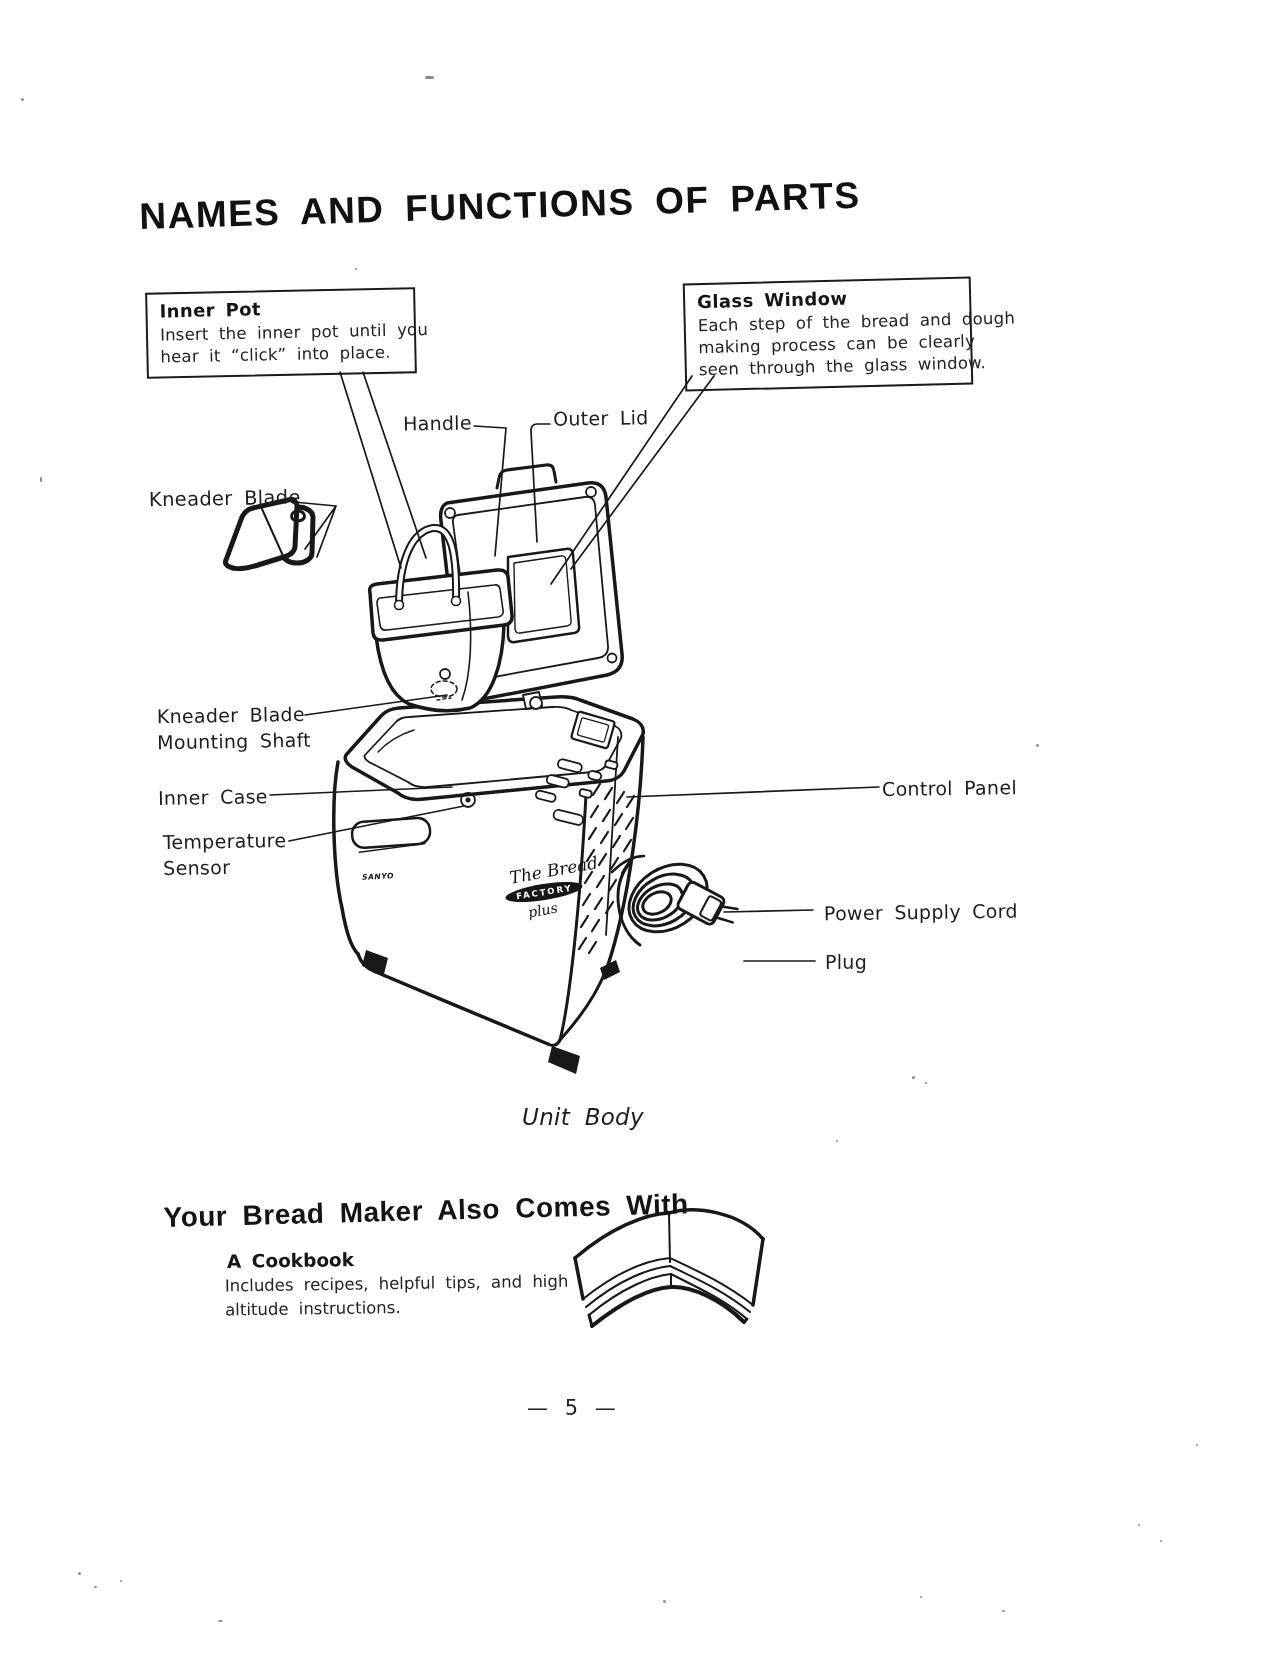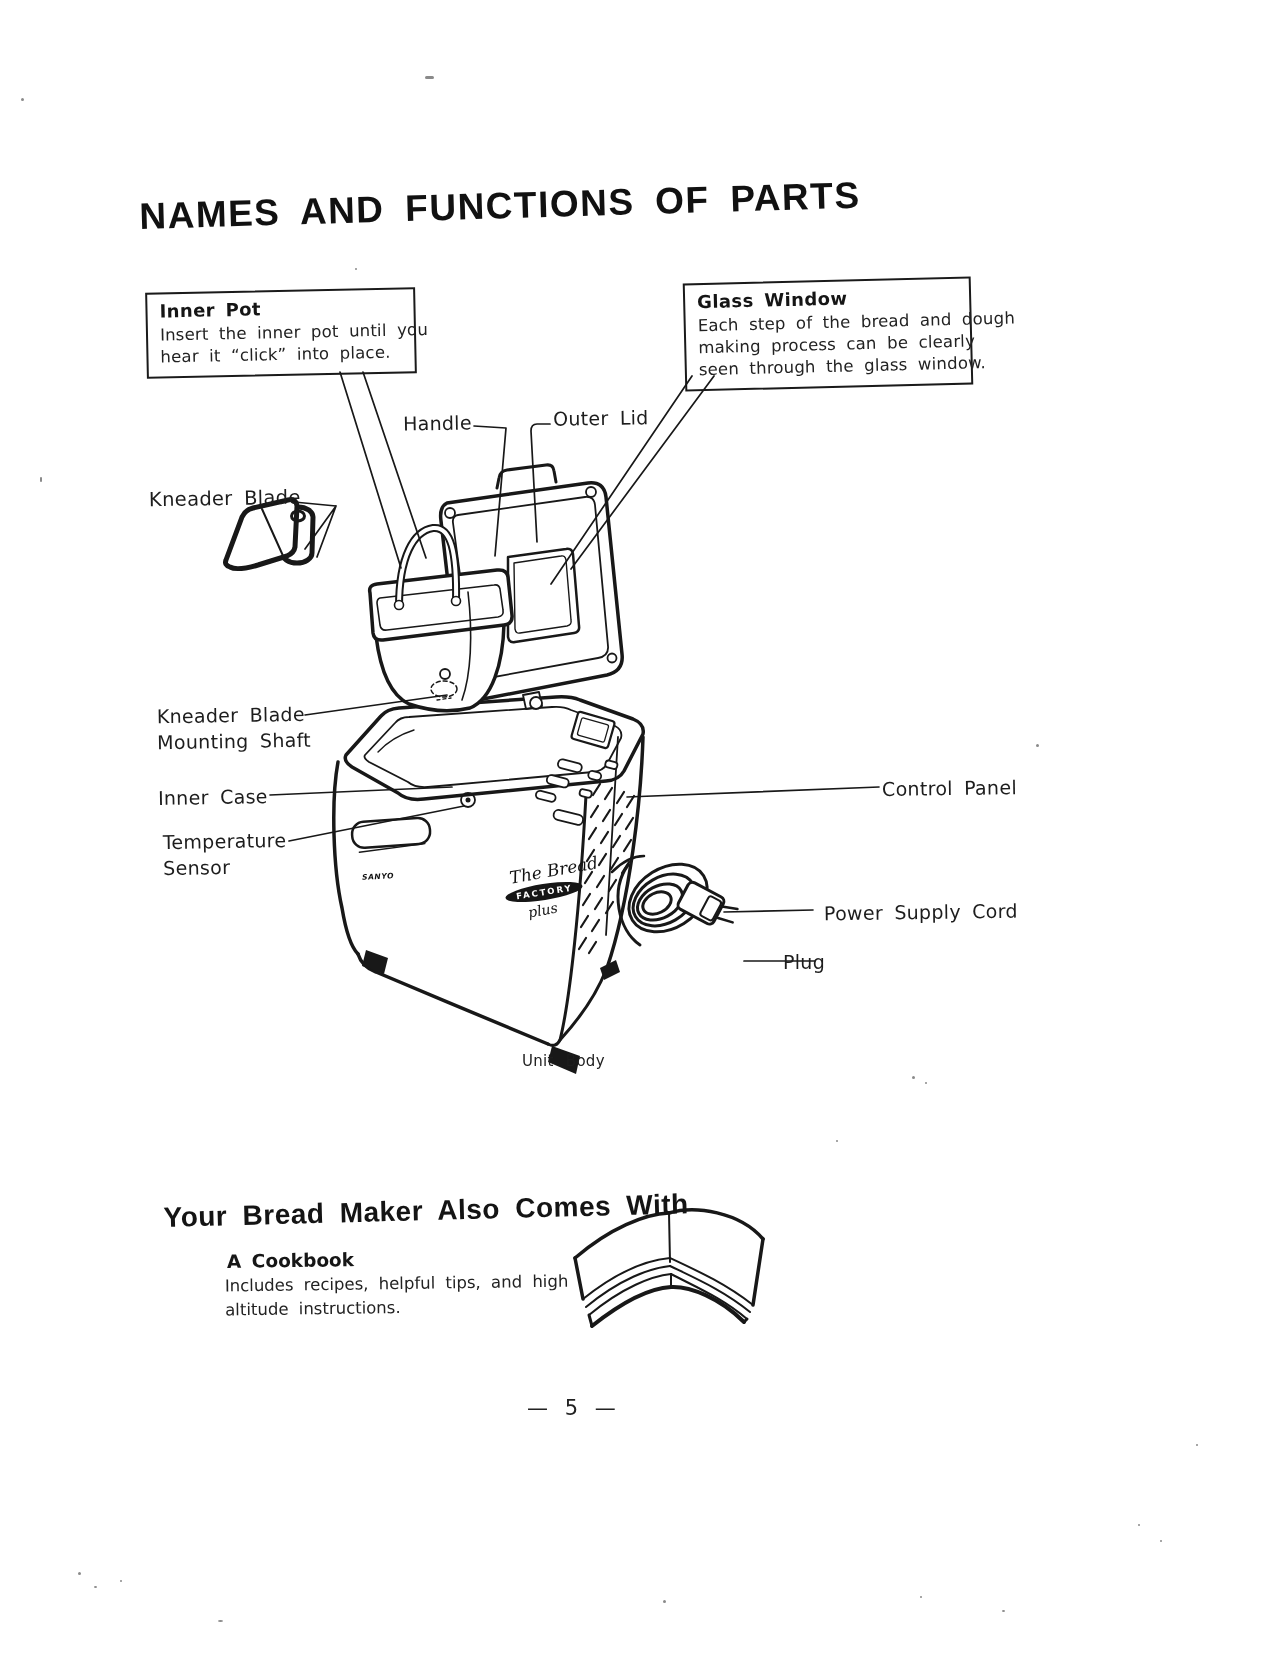--- a/index.html
+++ b/index.html
@@ -195,22 +195,22 @@
     <div>Kneader Blade</div>
     <div>Mounting Shaft</div>
   </div>
   <div class="abs lbl" style="left:158px;top:784px;transform:rotate(-1deg);">Inner Case</div>
   <div class="abs lbl" style="left:163px;top:828px;transform:rotate(-1deg);">
     <div>Temperature</div>
     <div>Sensor</div>
   </div>
   <div class="abs lbl" style="left:882px;top:775px;transform:rotate(-.8deg);">Control Panel</div>
   <div class="abs lbl" style="left:824px;top:899px;transform:rotate(-.8deg);">Power Supply Cord</div>
-  <div class="abs lbl" style="left:783px;top:949px;">Plug</div>
-  <div class="abs lbl" style="left:522px;top:1048px;font-size:15px;word-spacing:7px;">Unit Body</div>
+  <div class="abs lbl" style="left:825px;top:949px;">Plug</div>
+  <div class="abs lbl" style="left:522px;top:1104px;font-size:23px;word-spacing:7px;font-style:italic;">Unit Body</div>
 
   <div class="abs brand" style="left:362px;top:872px;">SANYO</div>
   <div class="abs logo-script" style="left:509px;top:860px;">The Bread</div>
   <div class="abs logo-badge" style="left:505px;top:884px;">FACTORY</div>
   <div class="abs logo-sub" style="left:528px;top:902px;">plus</div>
 
   <div class="abs heading" style="left:164px;top:1202px;">Your Bread Maker Also Comes With</div>
   <div class="abs cb-title" style="left:227px;top:1250px;transform:rotate(-.8deg);">A Cookbook</div>
   <div class="abs" style="left:225px;top:1272px;transform:rotate(-.8deg);">
     <div class="cb-line">Includes recipes, helpful tips, and high</div>

